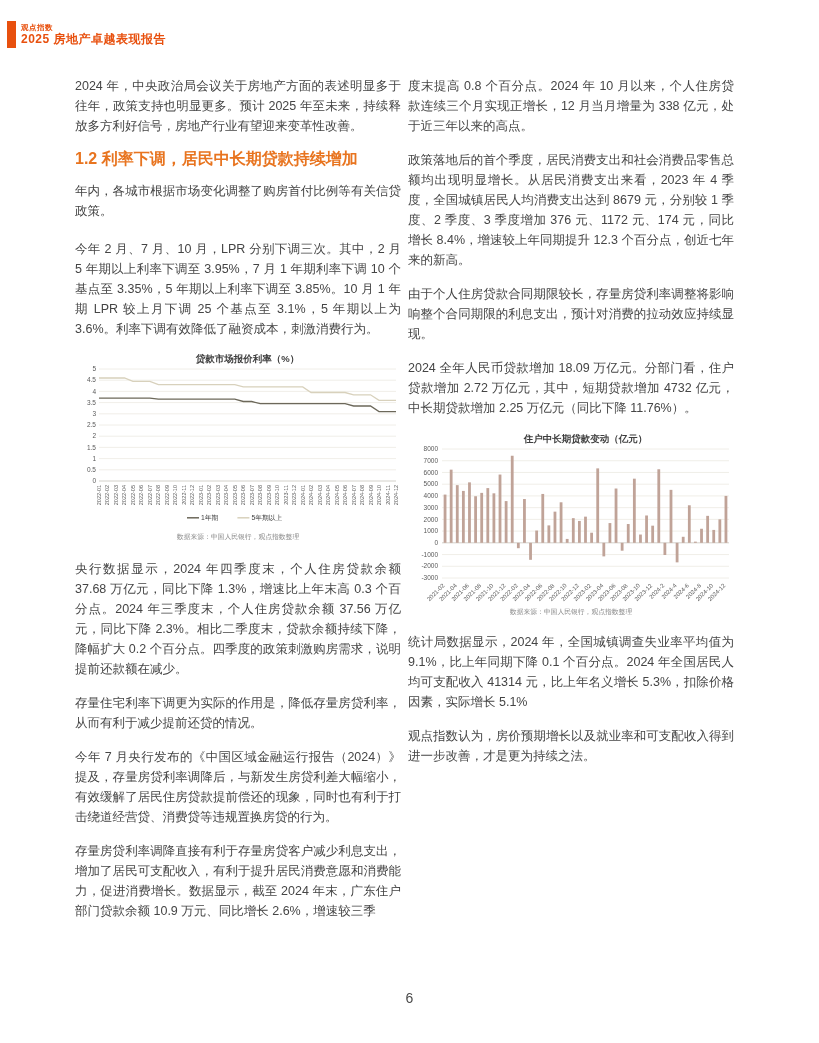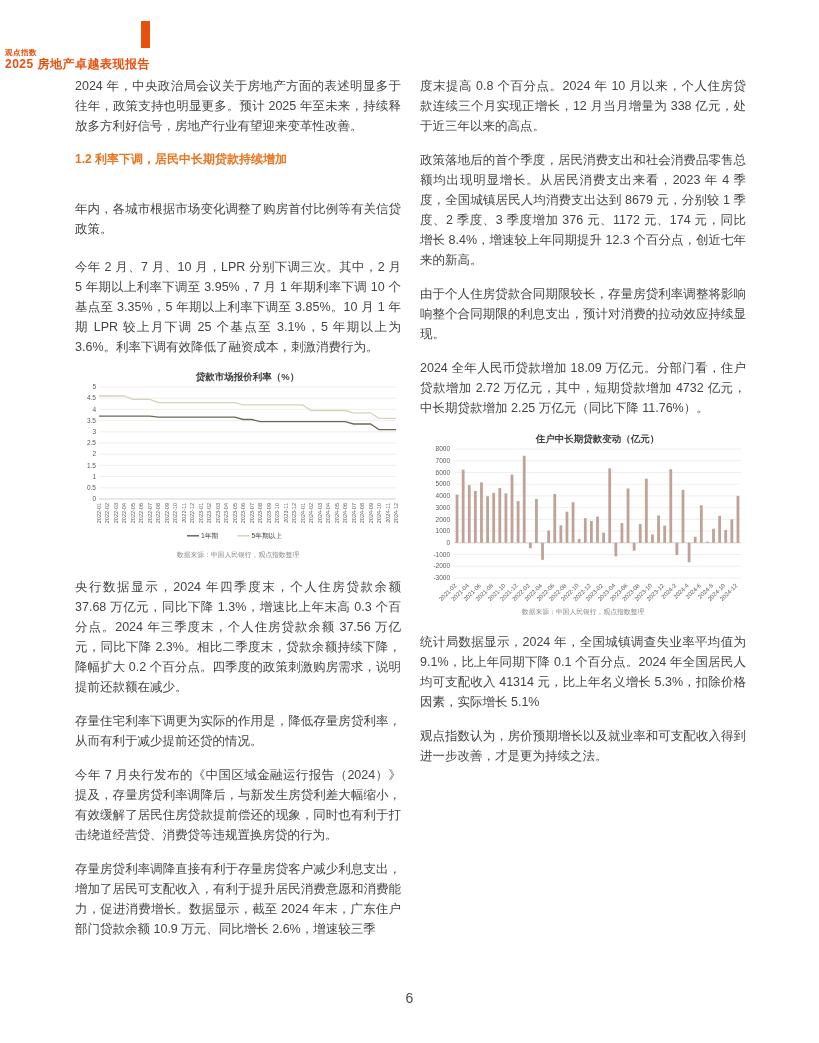--- a/index.html
+++ b/index.html
@@ -1,32 +1,32 @@
 <!DOCTYPE html>
 <html style="--accent: #E8500E; --heading: #E8741F;"><head>
 <meta charset="utf-8">
 <style>
   html,body{margin:0;padding:0;background:#ffffff;}
   .page{
     position:relative;width:819px;height:1043px;background:#fff;overflow:hidden;
     font-family:"Liberation Sans",sans-serif;color:#454545;
   }
   
-  .hdr{position:absolute;top:21px;left:0;display:flex;align-items:flex-end;flex-direction:column;}
+  .hdr{position:absolute;top:21px;left:7px;display:flex;align-items:center;}
   .accent-bar{width:9px;height:27px;background:var(--accent,#E8500E);flex:0 0 auto;}
   .hdr-text{margin-left:5px;padding-top:0;}
   .brand{font-size:7.5px;font-weight:bold;color:var(--accent,#E8500E);letter-spacing:.5px;line-height:9px;}
   .report-title{font-size:12px;font-weight:bold;color:var(--accent,#E8500E);line-height:14px;letter-spacing:.5px;}
   
-  .columns{position:absolute;top:76px;left:75px;width:670px;display:flex;gap:19px;}
+  .columns{position:absolute;top:76px;left:75px;width:670px;display:flex;gap:7px;}
   .col{width:326px;}
   .col p{margin:0 0 14px;font-size:12.5px;line-height:20px;text-align:justify;color:#454545;}
   .gap-top{margin-top:18px !important;}
   h2.section-heading{
-    margin:5px 0 31px;font-size:12px;font-weight:bold;line-height:18px;
+    margin:5px 0 13px;font-size:16px;font-weight:bold;line-height:18px;
     color:var(--heading,#E8741F);
   }
   figure.chart{margin:2px 0 12px;padding:0;}
   figure.chart svg{display:block;}
   
   .footer{position:absolute;left:0;bottom:36px;width:100%;text-align:center;}
   .page-num{font-size:14px;color:#4a4a4a;}
 </style>
 </head>
 <body>

